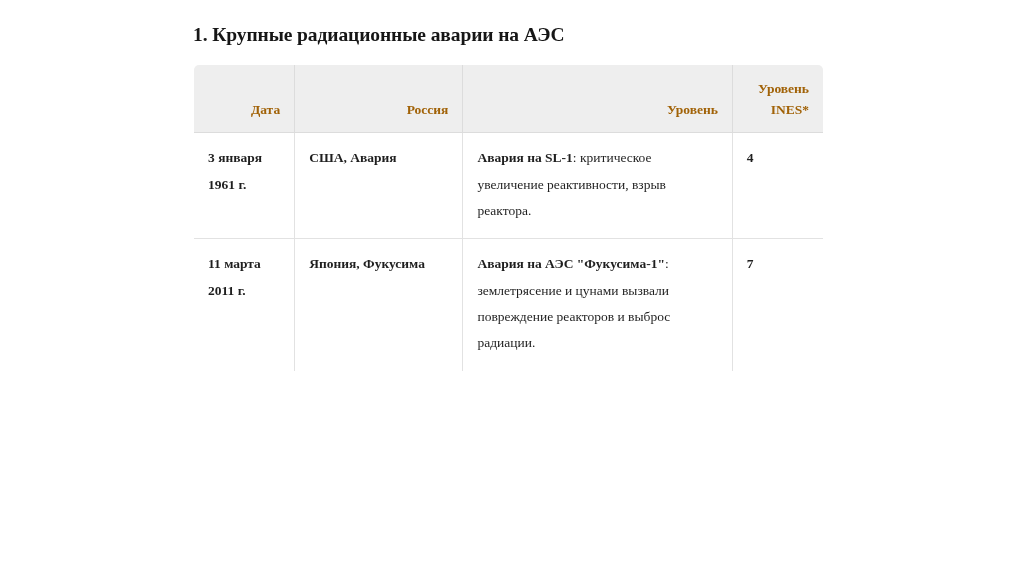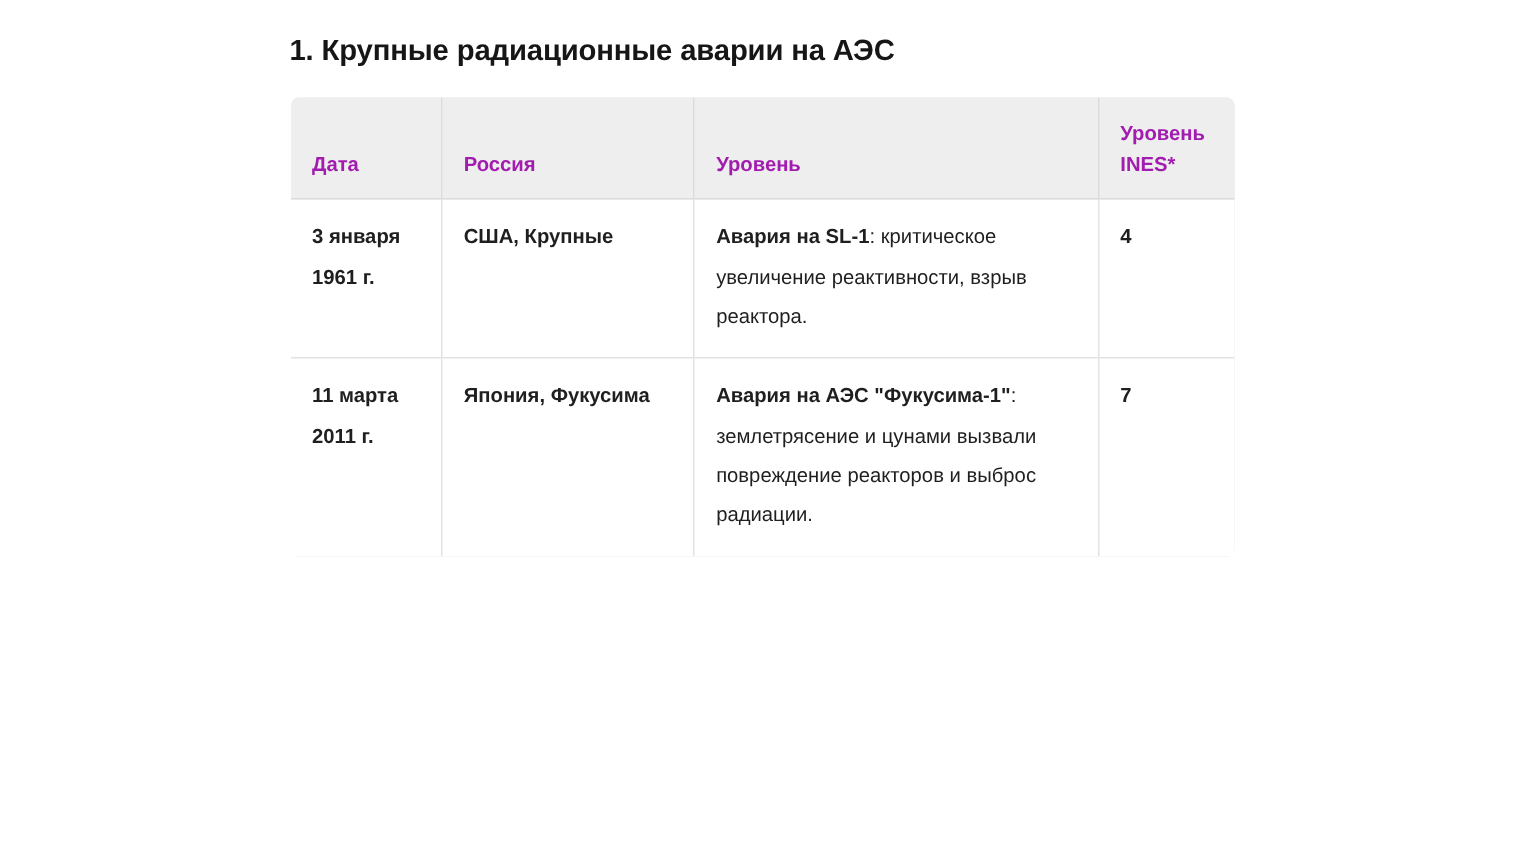--- a/index.html
+++ b/index.html
@@ -16,20 +16,21 @@
     overflow: hidden;
     -webkit-font-smoothing: antialiased;
   }
 
   .page {
     position: relative;
     width: 1024px;
     height: 552px;
     box-sizing: border-box;
     padding: 2px;
+    font-family: Liberation Serif, serif;
   }
 
   .content {
     position: absolute;
     left: 193px;
     top: 0;
     width: 631px;
   }
 
   
@@ -62,25 +63,25 @@
 
   table.accidents col.c-date  { width: 101px; }
   table.accidents col.c-place { width: 168px; }
   table.accidents col.c-desc  { width: 269px; }
   table.accidents col.c-ines  { width: 91px; }
 
   table.accidents thead th {
     background: #eeeeee;
     border-right: 1px solid #dcdcdc;
     border-bottom: 1px solid #dcdcdc;
-    text-align: left;
+    text-align: right;
     vertical-align: bottom;
     font-size: 13.5px;
     font-weight: 600;
-    color: #a21caf;
+    color: #a16207;
     padding: 12px 14px 11px 14px;
     line-height: 1.62;
     height: 44px;
   }
   table.accidents thead th:last-child {
     border-right: none;
   }
 
   table.accidents tbody td {
     border-right: 1px solid #e2e2e2;
@@ -133,21 +134,21 @@
             <th>Россия</th>
             <th>Уровень</th>
             <th><span>Уровень</span><br><span>INES*</span></th>
           </tr>
         </thead>
         <tbody>
 
 
           <tr>
             <td class="cell-date">3 января 1961 г.</td>
-            <td class="cell-place">США, Крупные</td>
+            <td class="cell-place">США, Авария</td>
             <td class="cell-desc"><span class="desc-lead">Авария на SL-1</span><span class="desc-rest">: критическое увеличение реактивности, взрыв реактора.</span></td>
             <td class="cell-ines">4</td>
           </tr>
 
 
           <tr>
             <td class="cell-date">11 марта 2011 г.</td>
             <td class="cell-place">Япония, Фукусима</td>
             <td class="cell-desc"><span class="desc-lead">Авария на АЭС "Фукусима-1"</span><span class="desc-rest">: землетрясение и цунами вызвали повреждение реакторов и выброс радиации.</span></td>
             <td class="cell-ines">7</td>

